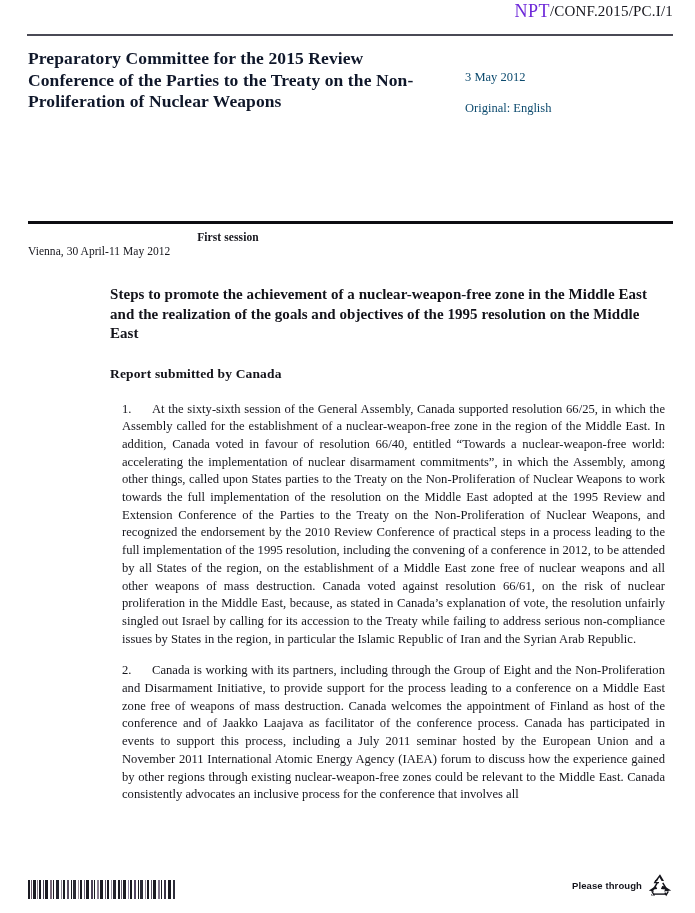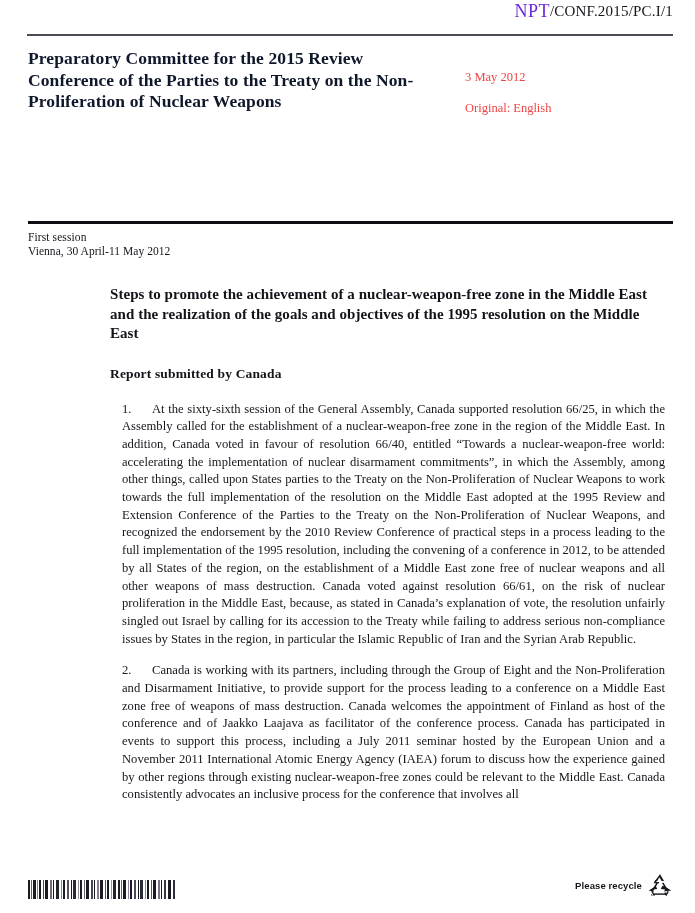--- a/index.html
+++ b/index.html
@@ -69,21 +69,21 @@
     color: #0f172a;
   }
 
   .meta-block {
     position: absolute;
     top: 70px;
     left: 465px;
     width: 210px;
     font-size: 12.5px;
     line-height: 15px;
-    color: #ef4444;
+    color: #0c4a6e;
   }
   .meta-block .meta-date { margin-bottom: 16px; }
 
   
   .rule-session {
     position: absolute;
     top: 221px;
     left: 28px;
     width: 645px;
     height: 3px;
@@ -93,22 +93,23 @@
   .session-block {
     position: absolute;
     top: 230px;
     left: 28px;
     width: 400px;
     font-size: 11.5px;
     line-height: 14px;
     color: #15151c;
   }
   .session-name {
-    font-weight: normal;
+    font-weight: bold;
     letter-spacing: 0.1px;
+    text-align: center;
   }
   .session-place { letter-spacing: 0.05px; }
 
   
   .body-col {
     position: absolute;
     top: 285px;
     left: 110px;
     width: 555px;
   }
@@ -256,21 +257,21 @@
       <rect x="125" y="0" width="3" height="19" fill="#1a1a22"></rect>
       <rect x="130" y="0" width="2" height="19" fill="#7e7288"></rect>
       <rect x="133" y="0" width="1" height="19" fill="#1a1a22"></rect>
       <rect x="136" y="0" width="2" height="19" fill="#3a3446"></rect>
       <rect x="140" y="0" width="3" height="19" fill="#1a1a22"></rect>
       <rect x="145" y="0" width="2" height="19" fill="#2e2e3a"></rect>
     </svg>
   </div>
 
   <div class="footer-right">
-    <span class="recycle-text">Please recycle</span>
+    <span class="recycle-text">Please through</span>
     <svg class="recycle-icon" width="26" height="24" viewBox="0 0 26 24">
       <g fill="#15151c">
 
         <path d="M13 1.2 L17.0 8.0 L14.6 8.0 L12.4 4.2 L10.2 8.0 L7.9 8.0 Z"></path>
         <path d="M9.0 9.0 L12.0 9.0 L12.0 10.3 L6.6 10.3 L8.3 7.0 L9.9 7.9 Z"></path>
 
         <path d="M24.2 17.6 L17.0 18.6 L18.2 16.5 L13.9 15.9 L15.2 12.9 L17.3 13.3 Z"></path>
         <path d="M19.2 20.6 L20.7 18.0 L21.9 18.7 L19.2 23.3 L17.2 19.9 L18.5 19.2 Z"></path>
 
         <path d="M1.8 17.6 L8.9 13.0 L10.2 15.9 L5.9 16.6 L7.1 18.7 Z"></path>

